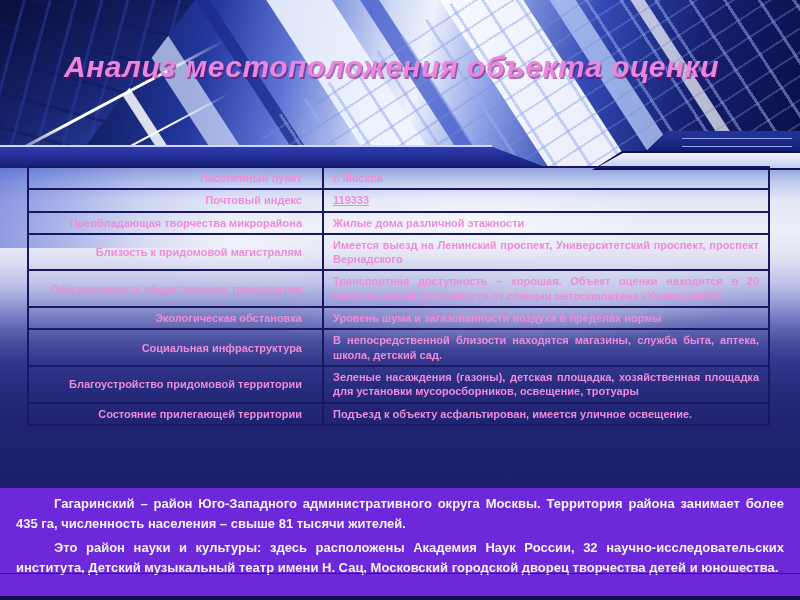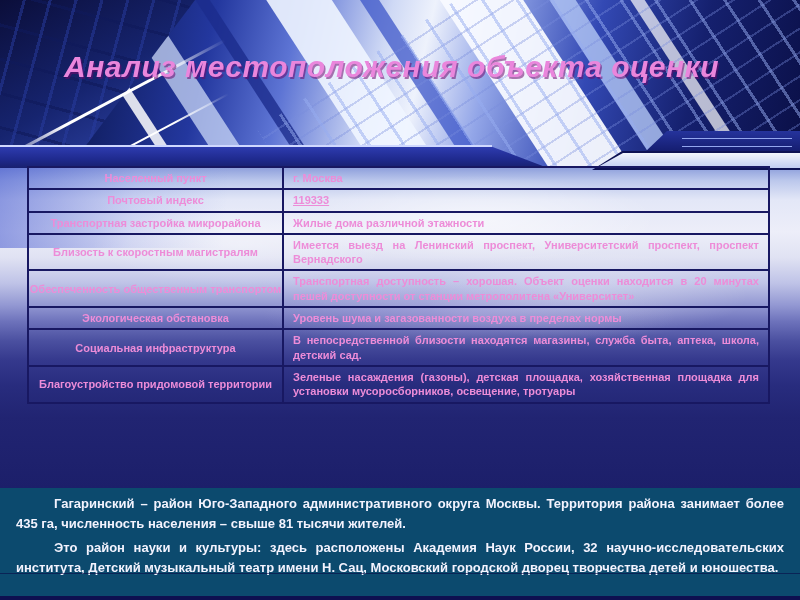--- a/index.html
+++ b/index.html
@@ -1,18 +1,18 @@
 <!DOCTYPE html>
 <html><head>
 <meta charset="utf-8">
 <style>
   html,body{margin:0;padding:0;background:#000;}
   .slide{
     position:relative;width:800px;height:600px;overflow:hidden;
-    background:#0c4a6e;
+    background:#6d28d9;
     font-family:"Liberation Sans", sans-serif;
   }
   
   .bg-top{
     position:absolute;top:0;left:0;width:800px;height:168px;overflow:hidden;
     background:linear-gradient(103deg,#0b0e38 0%,#122065 14%,#23379e 26%,#5d74d4 36%,
                #cfd9f5 47%,#eef2fc 52%,#93a6e8 60%,#3349b4 72%,#15206e 85%,#0a0f46 100%);
   }
   .streak{position:absolute;top:-90px;height:360px;transform:rotate(-33deg);}
   .s1{left:120px;width:10px;background:rgba(255,255,255,.85);}
@@ -83,21 +83,21 @@
     text-shadow:1.5px 1.5px 0 rgba(110,10,110,.55);
     white-space:nowrap;
   }
   
   .info-table{
     position:absolute;top:166px;left:27px;width:743px;z-index:5;
     border-collapse:collapse;table-layout:fixed;
     font-size:11px;font-weight:bold;line-height:1.3;color:#ed8cd8;
   }
   .info-table td{border:2px solid #181862;vertical-align:middle;}
-  .cl{width:253px;padding:3px 0;text-align:center;}
+  .cl{width:253px;padding:3px 20px;text-align:right;}
   .cv{padding:3px 9px;text-align:justify;}
   .plink{text-decoration:underline;cursor:pointer;}
   
   .footer{
     position:absolute;top:490px;left:12px;right:12px;z-index:5;
     font-size:13px;font-weight:bold;color:#f3f3fe;line-height:1.55;text-align:justify;
   }
   .footer p{margin:4px;text-indent:38px;}
   .bottom-edge{position:absolute;bottom:0;left:0;width:800px;height:4px;background:#0e1050;z-index:6;}
   .bottom-line{position:absolute;bottom:26px;left:0;width:800px;height:1px;background:rgba(10,12,70,.6);z-index:6;}
@@ -142,43 +142,47 @@
     <tbody>
         <tr>
           <td class="cl">Населенный пункт</td>
           <td class="cv">г. Москва</td>
         </tr>
         <tr>
           <td class="cl">Почтовый индекс</td>
           <td class="cv"><span class="plink">119333</span></td>
         </tr>
         <tr>
-          <td class="cl">Транспортная застройка микрорайона</td>
+          <td class="cl">Преобладающая творчества микрорайона</td>
           <td class="cv">Жилые дома различной этажности</td>
         </tr>
         <tr>
-          <td class="cl">Близость к скоростным магистралям</td>
+          <td class="cl">Близость к придомовой магистралям</td>
           <td class="cv">Имеется выезд на Ленинский проспект, Университетский проспект, проспект Вернадского</td>
         </tr>
         <tr>
           <td class="cl">Обеспеченность общественным транспортом</td>
           <td class="cv">Транспортная доступность – хорошая. Объект оценки находится в 20 минутах пешей доступности от станции метрополитена «Университет»</td>
         </tr>
         <tr>
           <td class="cl">Экологическая обстановка</td>
           <td class="cv">Уровень шума и загазованности воздуха в пределах нормы</td>
         </tr>
         <tr>
           <td class="cl">Социальная инфраструктура</td>
           <td class="cv">В непосредственной близости находятся магазины, служба быта, аптека, школа, детский сад.</td>
         </tr>
         <tr>
           <td class="cl">Благоустройство придомовой территории</td>
           <td class="cv">Зеленые насаждения (газоны), детская площадка, хозяйственная площадка для установки мусоросборников,  освещение, тротуары</td>
         </tr>
+        <tr>
+          <td class="cl">Состояние прилегающей территории</td>
+          <td class="cv">Подъезд к объекту асфальтирован, имеется уличное освещение.</td>
+        </tr>
       </tbody>
   </table>
 
   <div class="footer">
       <p>Гагаринский – район Юго-Западного административного округа Москвы. Территория района занимает более 435 га, численность населения – свыше 81 тысячи жителей.</p>
       <p>Это район науки и культуры: здесь расположены Академия Наук России, 32 научно-исследовательских института, Детский музыкальный театр имени Н. Сац, Московский городской дворец творчества детей и юношества.</p>
     </div>
 
   <div class="bottom-line"></div>
   <div class="bottom-edge"></div>

